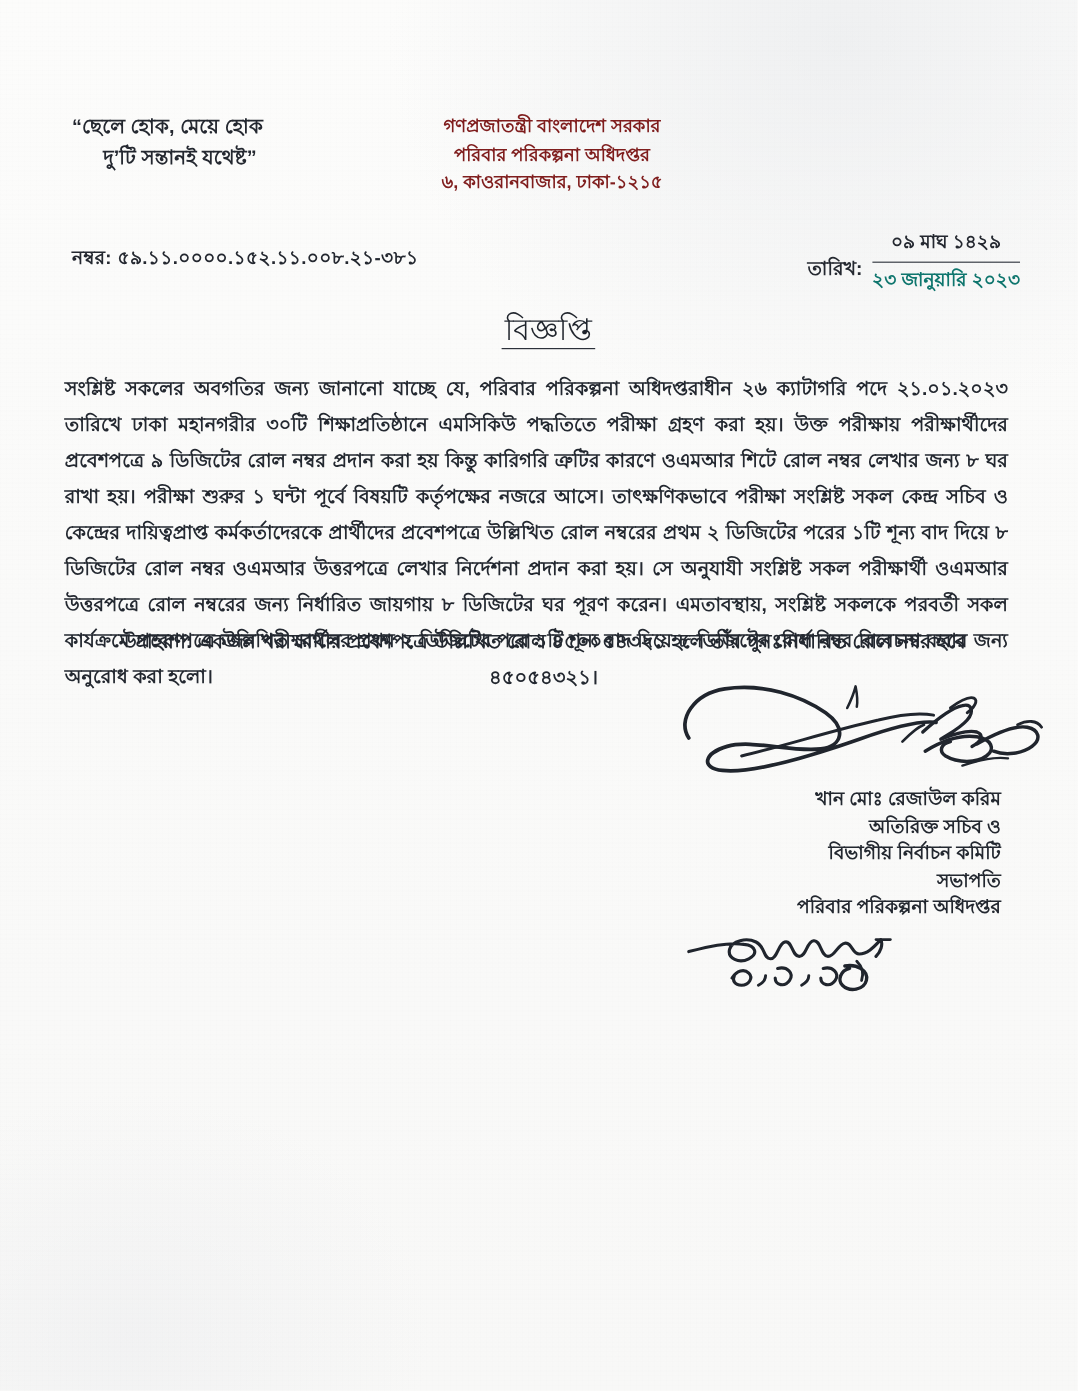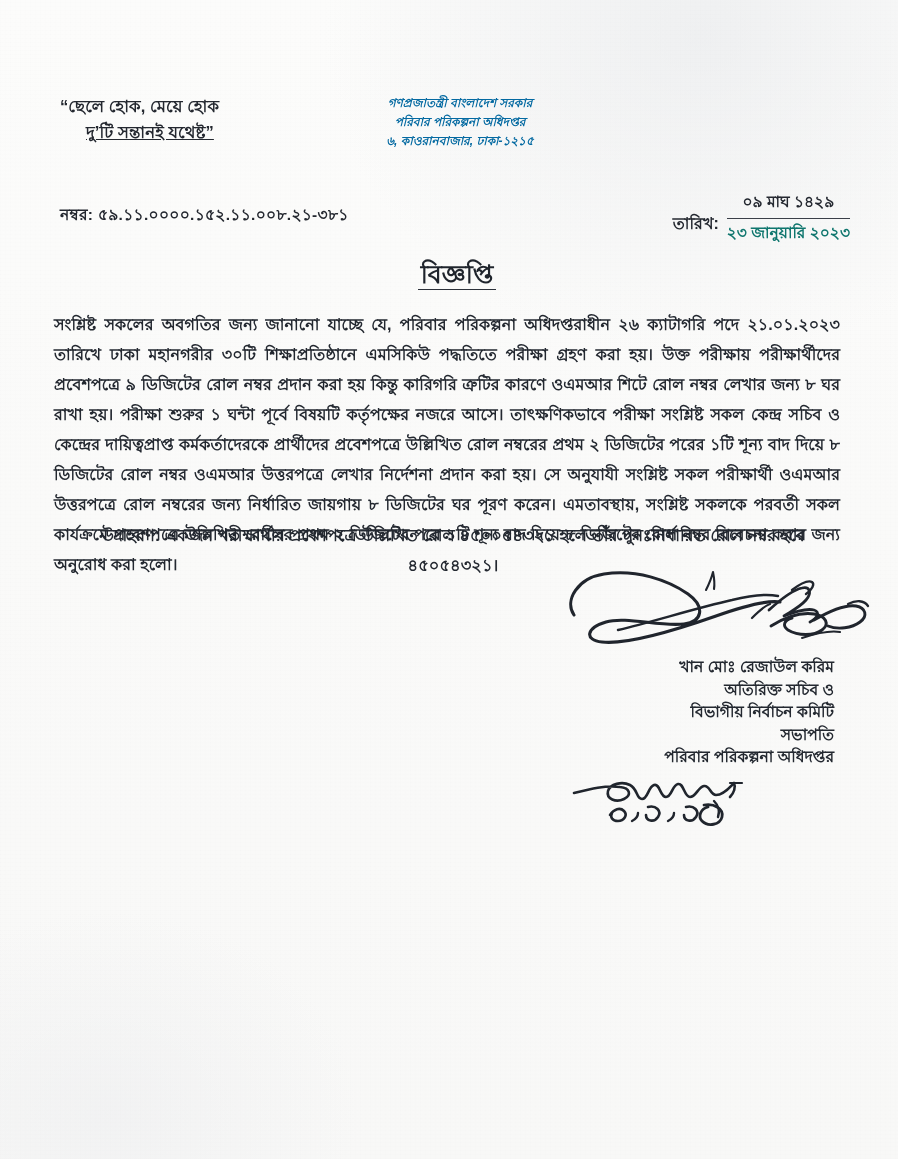--- a/index.html
+++ b/index.html
@@ -43,36 +43,35 @@
     position: absolute;
     left: 60px;
     top: 94px;
     width: 260px;
     font-size: 16.5px;
     font-weight: 700;
     line-height: 1.55;
     color: #242830;
     letter-spacing: 0.1px;
   }
-  .slogan .l2 { padding-left: 26px; display: block; text-decoration: underline; }
+  .slogan .l2 { padding-left: 26px; display: block; }
 
   .gov-block {
     position: absolute;
     left: 300px;
     top: 94px;
     width: 320px;
     text-align: center;
     line-height: 1.58;
   }
   .gov-line {
-    font-size: 12px;
-    font-weight: 700;
-    color: #0369a1;
-    display: block;
-    font-style: italic;
+    font-size: 15px;
+    font-weight: 700;
+    color: #7f1d1d;
+    display: block;
   }
   .gov-url {
     display: block;
     margin-top: 3px;
     font-family: "Liberation Serif", "DejaVu Serif", serif;
     font-size: 21px;
     font-weight: 700;
     color: #2a2f38;
     letter-spacing: 0.2px;
   }
@@ -123,21 +122,21 @@
   
   .doc-title {
     position: absolute;
     left: 0;
     right: 0;
     top: 255px;
     text-align: center;
   }
   .doc-title span {
     font-size: 25px;
-    font-weight: 700;
+    font-weight: 400;
     color: #1f242c;
     border-bottom: 1.8px solid #2c313a;
     padding: 0 3px 1px 3px;
     margin-left: 16px;
   }
 
   
   .body-text {
     position: absolute;
     left: 54px;

